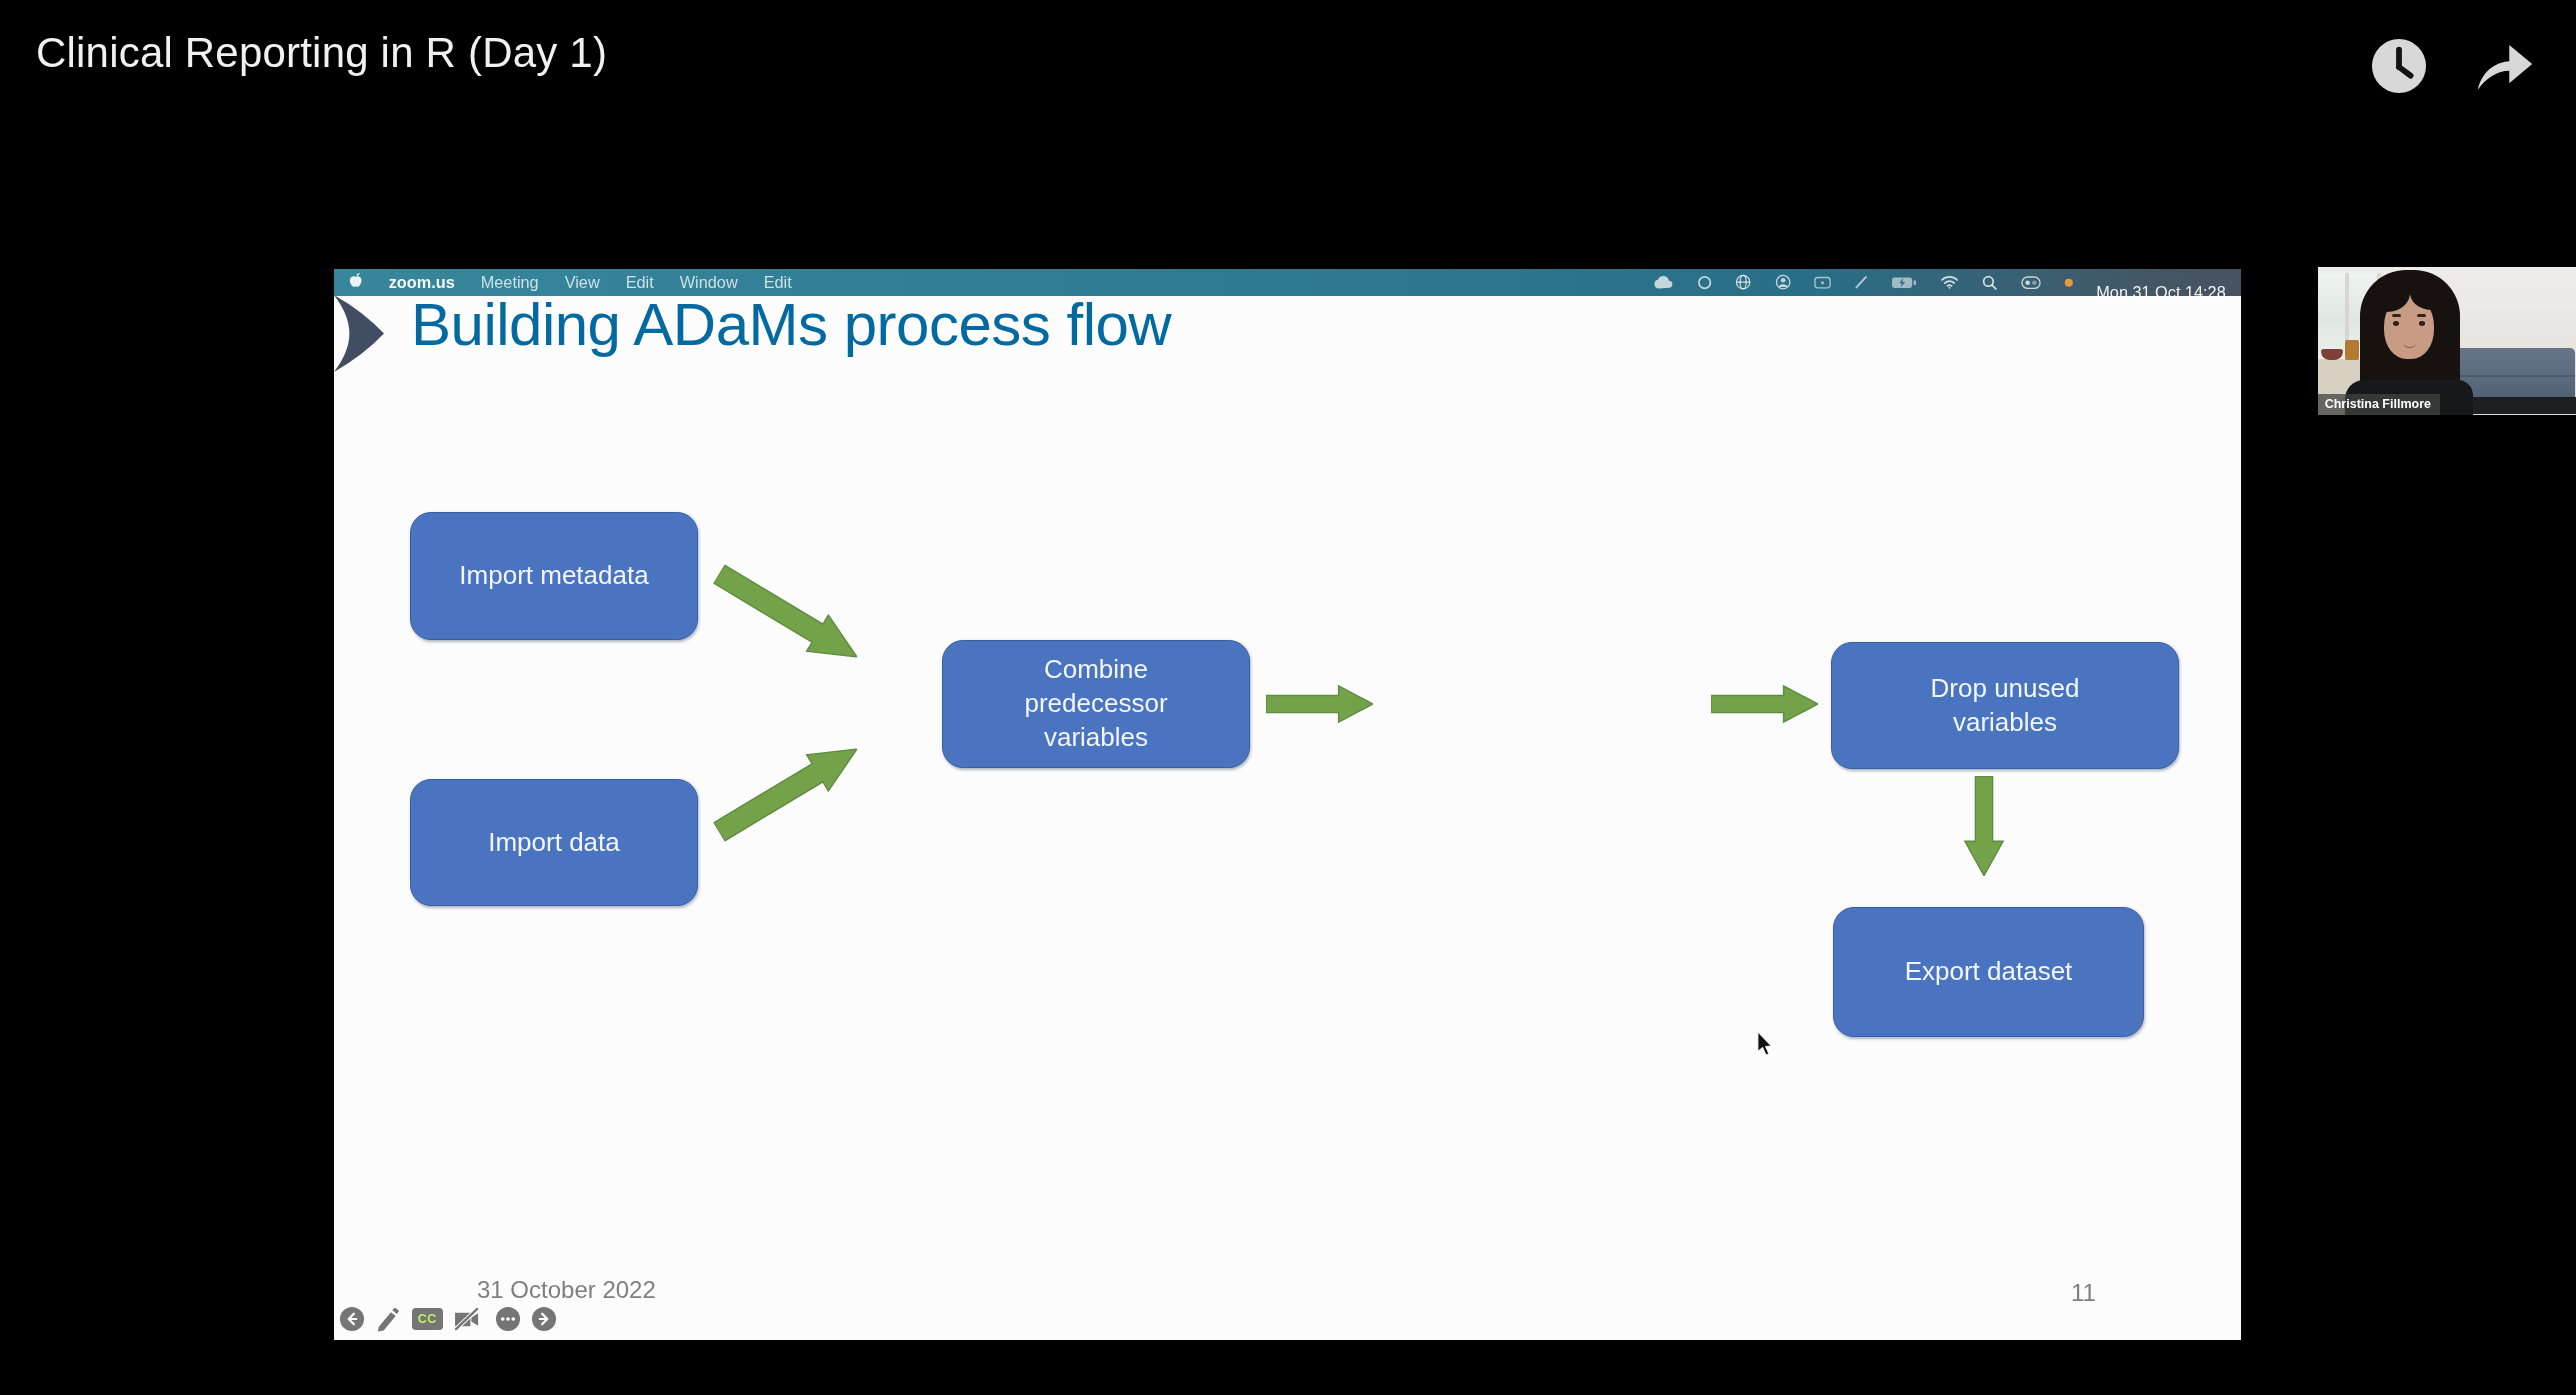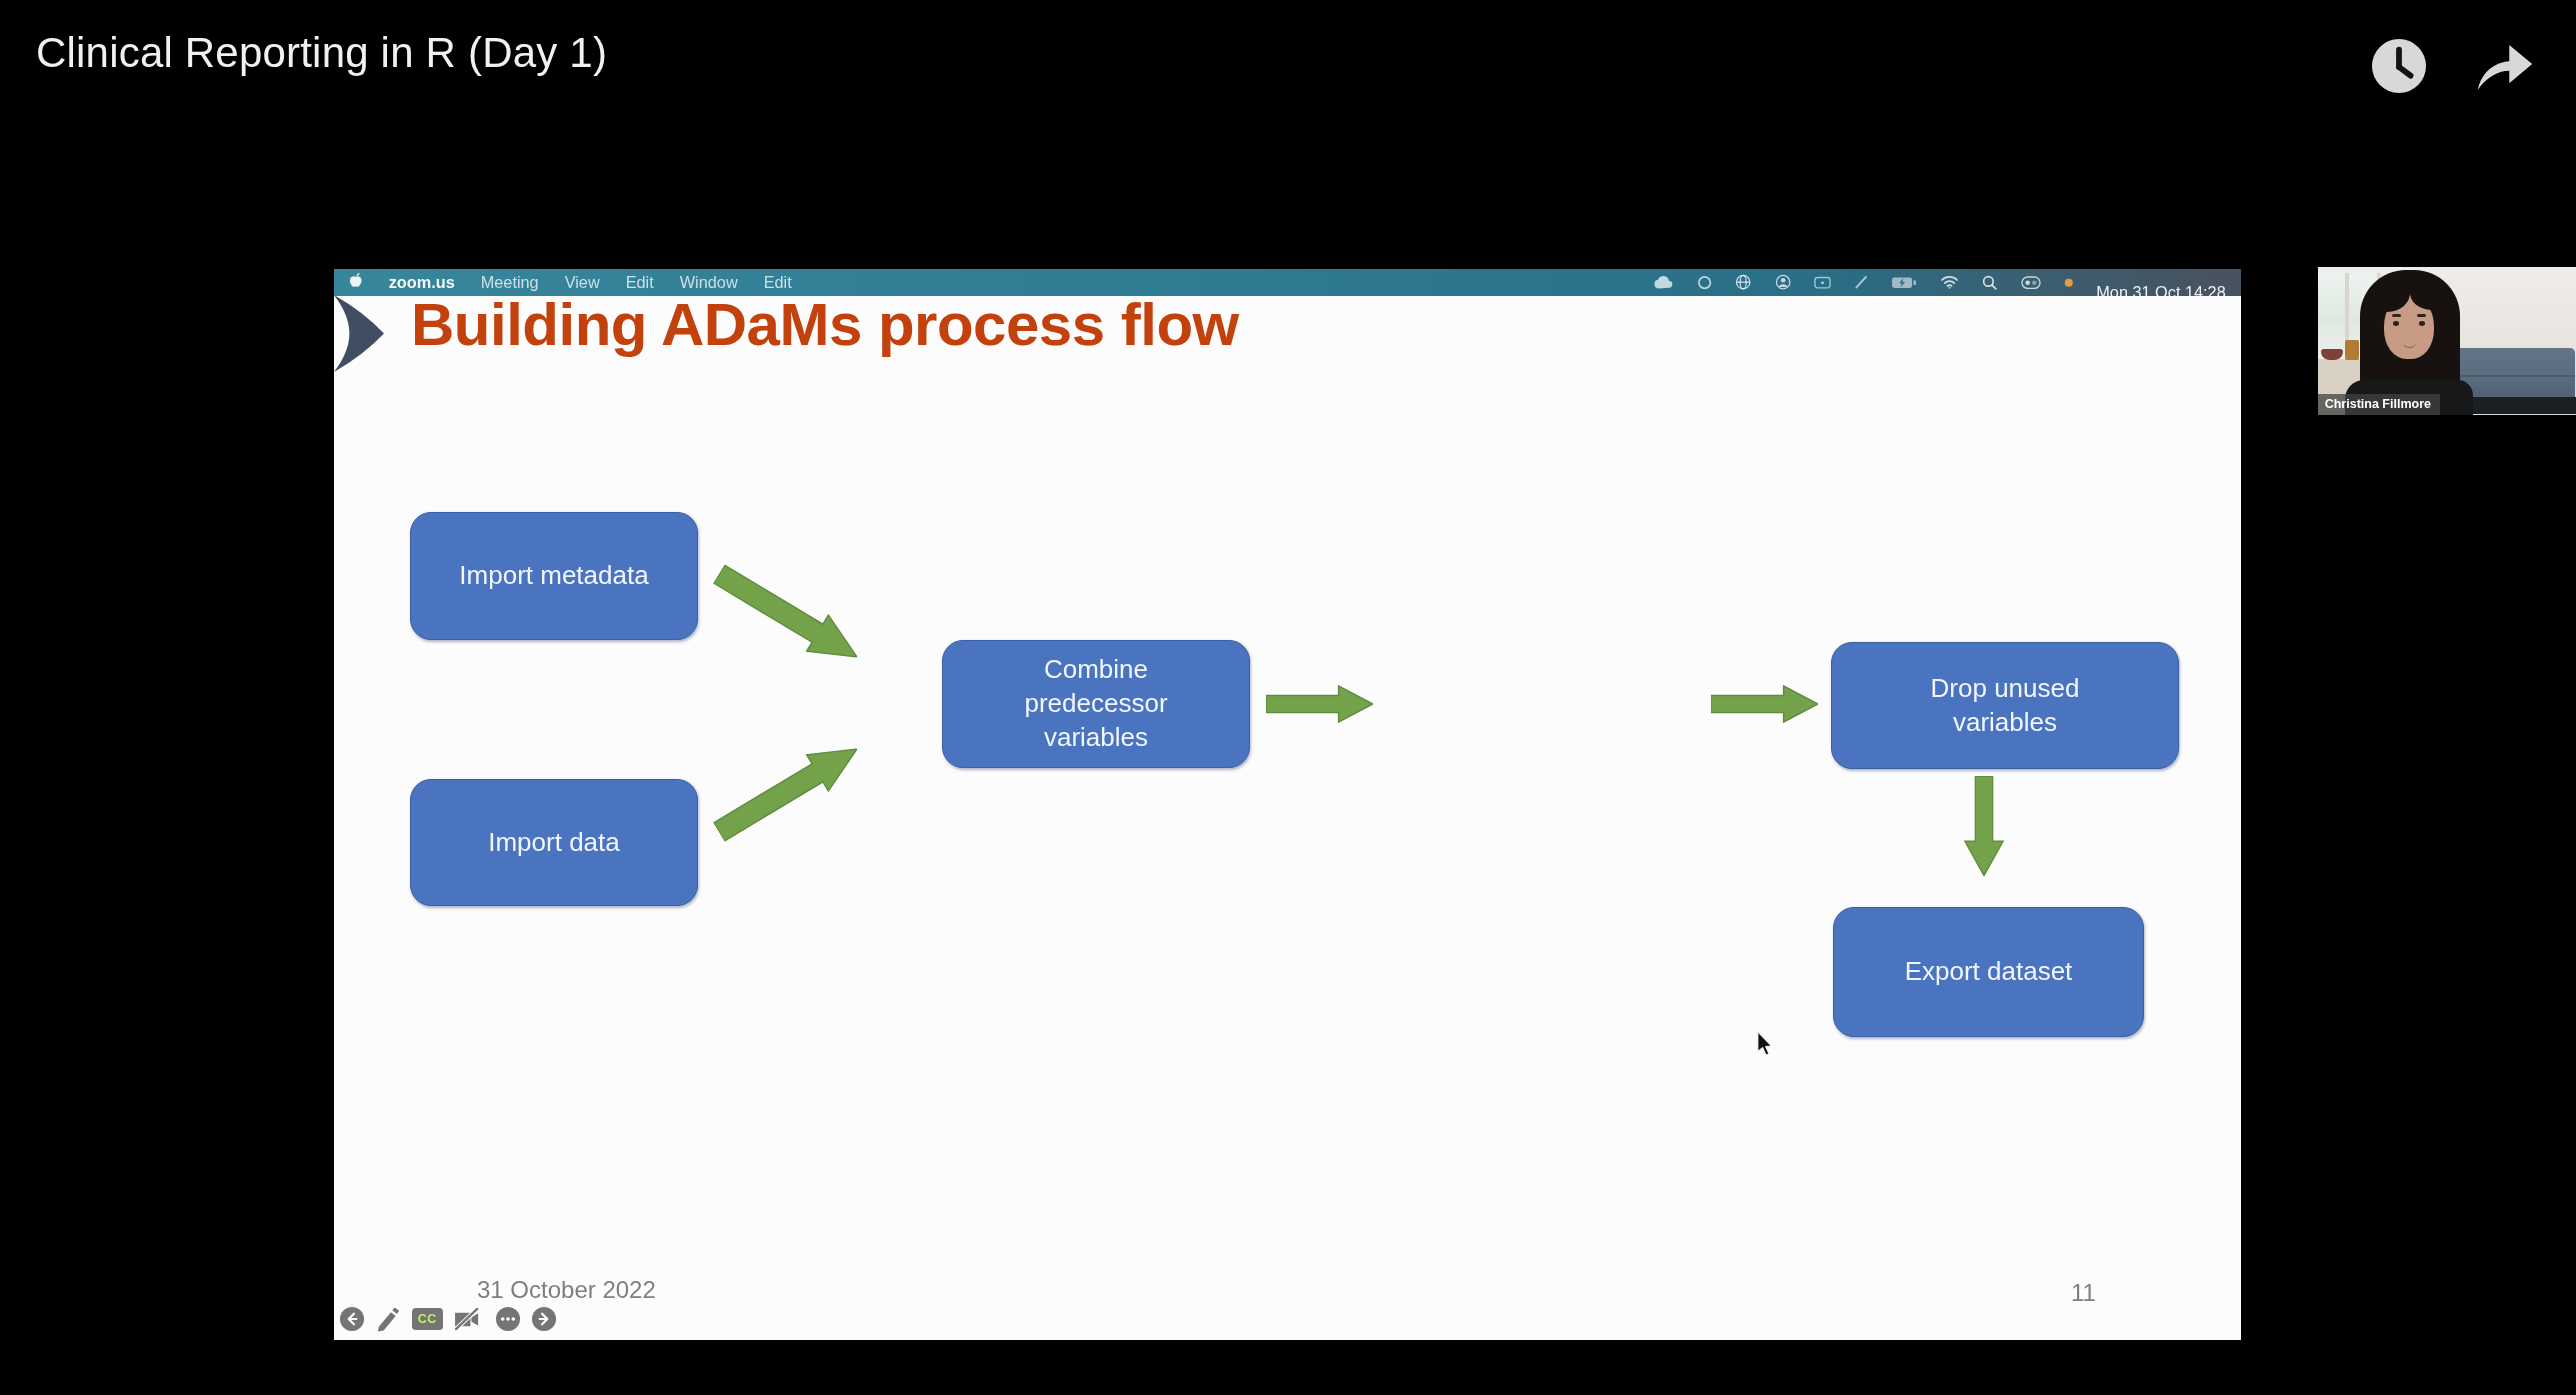--- a/index.html
+++ b/index.html
@@ -23,22 +23,22 @@
     display:flex;align-items:center;padding:0 15.3px;
     background:linear-gradient(90deg,#37869c 0%,#2e7a91 50%,#296e86 78%,#475360 98%);}
   .menubar-left{display:flex;align-items:center;gap:26px;font-size:16.3px;color:rgba(255,255,255,.75);}
   .mi{white-space:nowrap;}
   .mi-bold{font-weight:bold;color:rgba(255,255,255,.95);}
   .menubar-right{margin-left:auto;display:flex;align-items:center;gap:23px;}
   .menubar-right svg{display:block;}
   .mtime{font-size:16.3px;color:rgba(255,255,255,.92);white-space:nowrap;margin-top:20px;}
 
   .title-arrow{position:absolute;left:0;top:26px;}
-  .slide-title{position:absolute;left:77px;top:21px;margin:0;font-size:60px;font-weight:700;
-    color:#c2410c;letter-spacing:-0.5px;white-space:nowrap;}
+  .slide-title{position:absolute;left:77px;top:21px;margin:0;font-size:60px;font-weight:400;
+    color:#0369a1;letter-spacing:-0.5px;white-space:nowrap;}
 
   .node{position:absolute;background:var(--node-fill);border:1.9px solid var(--node-border);
     border-radius:21px;color:#f2f6ff;display:flex;align-items:center;justify-content:center;
     text-align:center;font-size:26px;line-height:1.3;box-sizing:border-box;
     box-shadow:1px 1.9px 2.9px rgba(30,50,90,.35);}
   .arrow{position:absolute;}
   .arrow polygon{fill:var(--green);stroke:var(--green-edge);stroke-width:1.5;}
 
   .slide-footer-date{position:absolute;left:143px;top:1007px;font-size:24px;color:var(--footer-gray);}
   .slide-page-num{position:absolute;left:1737px;top:1010px;font-size:24px;color:var(--footer-gray);}

